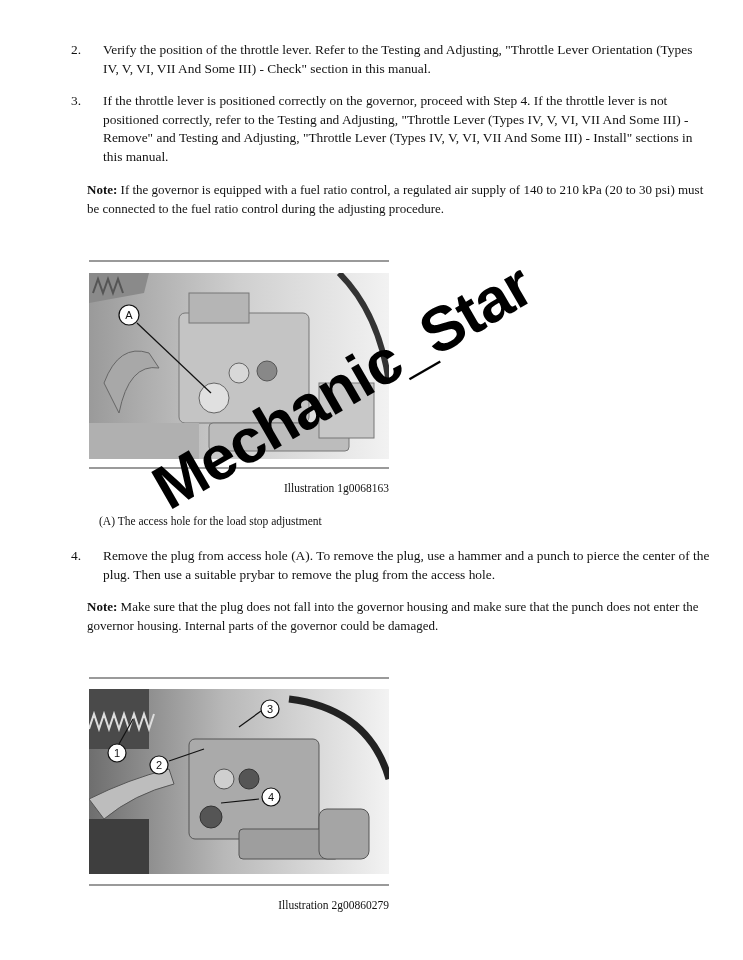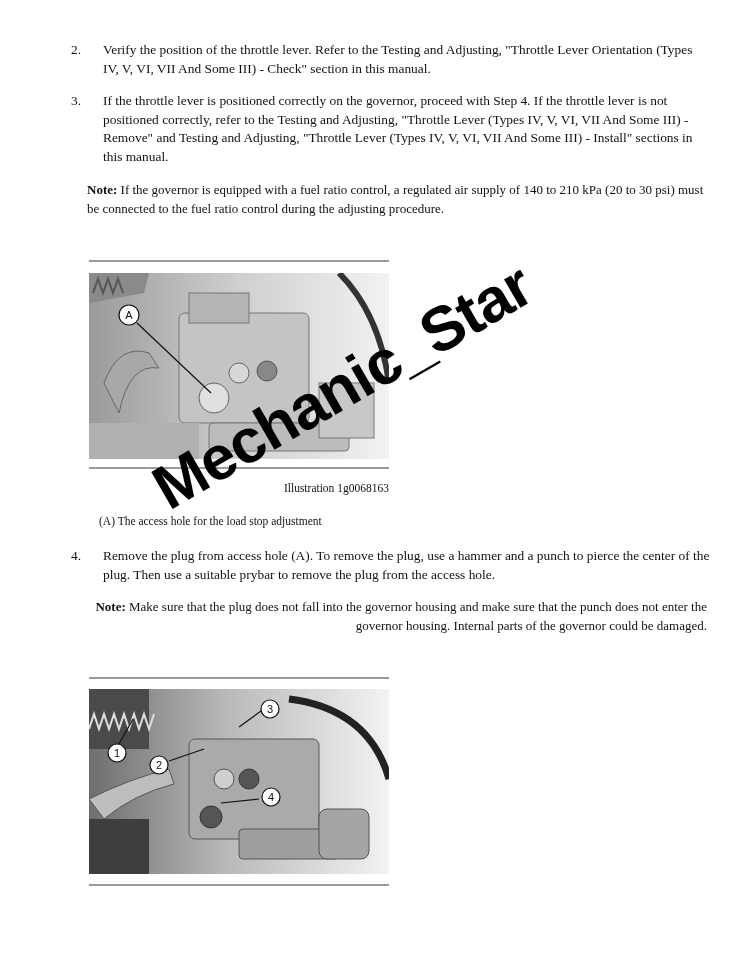--- a/index.html
+++ b/index.html
@@ -90,21 +90,21 @@
     <span>Illustration 1</span>
     <span>g0068163</span>
   </div>
   <div class="legend" style="top:515px;">(A) The access hole for the load stop adjustment</div>
 
   <div class="step" style="top:547px;">
     <span class="num">4.</span>
     <div class="body">Remove the plug from access hole (A). To remove the plug, use a hammer and a punch to pierce the center of the plug. Then use a suitable prybar to remove the plug from the access hole.</div>
   </div>
 
-  <div class="note" style="top:598px;text-align:right;">
+  <div class="note" style="top:598px;">
     <b>Note:</b><span> Make sure that the plug does not fall into the governor housing and make sure that the punch does not enter the governor housing. Internal parts of the governor could be damaged.</span>
   </div>
 
   <div class="rule" style="top:677px;"></div>
   <div class="illus" style="top:689px; height:185px;">
     <svg width="300" height="185" viewBox="0 0 300 185">
       <defs>
         <linearGradient id="g2bg" x1="0" y1="0" x2="1" y2="0">
           <stop offset="0" stop-color="#6e6e6e"></stop>
           <stop offset="0.45" stop-color="#b8b8b8"></stop>
@@ -131,15 +131,19 @@
       <text x="28" y="68" font-size="11" text-anchor="middle" font-family="Liberation Sans, sans-serif" fill="#111">1</text>
       <circle cx="70" cy="76" r="9" fill="#fff" stroke="#111" stroke-width="1.2"></circle>
       <text x="70" y="80" font-size="11" text-anchor="middle" font-family="Liberation Sans, sans-serif" fill="#111">2</text>
       <circle cx="181" cy="20" r="9" fill="#fff" stroke="#111" stroke-width="1.2"></circle>
       <text x="181" y="24" font-size="11" text-anchor="middle" font-family="Liberation Sans, sans-serif" fill="#111">3</text>
       <circle cx="182" cy="108" r="9" fill="#fff" stroke="#111" stroke-width="1.2"></circle>
       <text x="182" y="112" font-size="11" text-anchor="middle" font-family="Liberation Sans, sans-serif" fill="#111">4</text>
     </svg>
   </div>
   <div class="rule" style="top:884px;"></div>
+  <div class="caption" style="top:899px;">
+    <span>Illustration 2</span>
+    <span>g00860279</span>
+  </div>
 
   <div class="watermark">Mechanic_Star</div>
 </div>
 
 </body></html>

